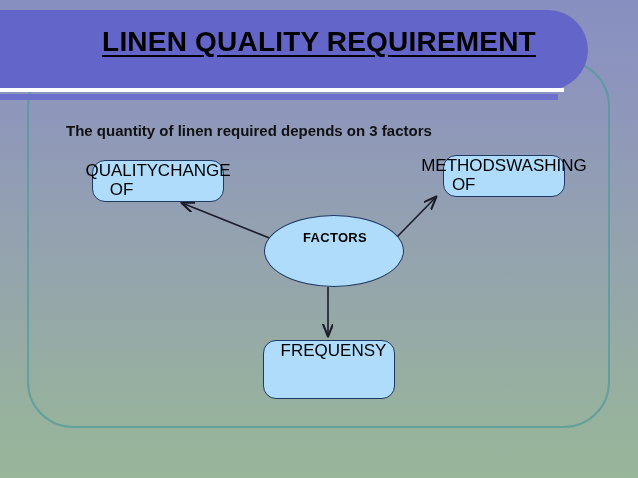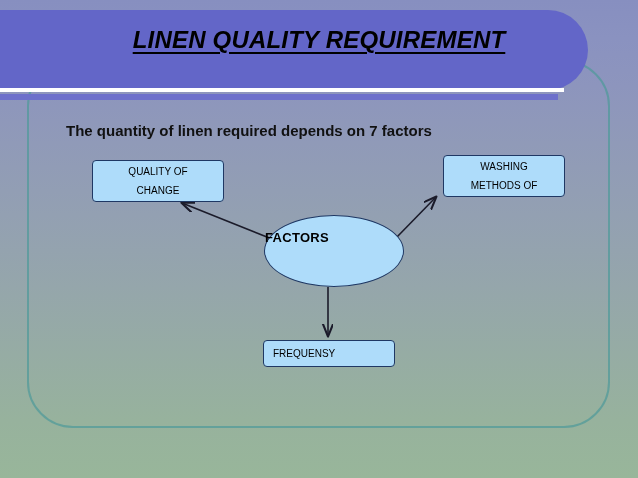--- a/index.html
+++ b/index.html
@@ -70,27 +70,26 @@
     width: 566px;
     height: 6px;
     background: #6d70cb;
   }
   #title {
     position: absolute;
     left: 0px;
     top: 26px;
     width: 638px;
     text-align: center;
-    font-size: 24px;
+    font-size: 28px;
     font-weight: bold;
     color: #000000;
     letter-spacing: 0.2px;
     text-decoration: underline;
     text-underline-offset: 4px;
-    font-style: italic;
   }
 
   
   #subtitle {
     position: absolute;
     left: 66px;
     top: 122px;
     font-size: 15px;
     font-weight: bold;
     color: #111111;
@@ -104,27 +103,27 @@
     top: 0;
     width: 638px;
     height: 478px;
   }
 
   
   .node-box {
     position: absolute;
     background: #aedcfa;
     border: 1.6px solid #1f3864;
-    border-radius: 4px;
+    border-radius: 13px;
     box-sizing: border-box;
     color: #000000;
-    font-size: 10px;
+    font-size: 17px;
     line-height: 19px;
     display: flex;
-    flex-direction: column;
+    flex-direction: row;
     justify-content: center;
   }
 
   #box-quality {
     left: 92px;
     top: 160px;
     width: 132px;
     height: 42px;
     text-align: center;
     padding: 0 2px;
@@ -134,83 +133,83 @@
     top: 155px;
     width: 122px;
     height: 42px;
     text-align: center;
     padding: 0 2px;
   }
   #box-frequency {
     left: 263px;
     top: 340px;
     width: 132px;
-    height: 27px;
+    height: 59px;
     text-align: left;
     padding-left: 9px;
   }
 
   #ellipse-factors {
     position: absolute;
     left: 264px;
     top: 215px;
     width: 140px;
     height: 72px;
     background: #aedcfa;
     border: 1.6px solid #1f3864;
     border-radius: 50%;
     box-sizing: border-box;
   }
   #ellipse-label {
     position: absolute;
     left: 0;
     top: 14px;
     width: 140px;
-    text-align: left;
+    text-align: center;
     font-size: 13px;
     font-weight: bold;
     color: #000000;
     letter-spacing: 0.3px;
   }
 </style>
 </head>
 <body>
 
 <div id="slide">
 
   <div id="frame"></div>
 
   <div id="banner">
     <div id="banner-white-line"></div>
     <div id="banner-under-strip"></div>
   </div>
 
   <div id="title">LINEN QUALITY REQUIREMENT</div>
 
-  <div id="subtitle">The quantity of linen required depends on 7 factors</div>
+  <div id="subtitle">The quantity of linen required depends on 3 factors</div>
 
   <svg id="connectors" viewBox="0 0 638 478" xmlns="http://www.w3.org/2000/svg">
     <defs>
       <marker id="arrowhead" markerWidth="9" markerHeight="9" refX="7.6" refY="3.2" orient="auto" markerUnits="strokeWidth">
         <path d="M0,0 L8,3.2 L0,6.4" fill="none" stroke="#1b1b2a" stroke-width="1.3" stroke-linecap="round" stroke-linejoin="round"></path>
       </marker>
     </defs>
     <line x1="272" y1="239" x2="182" y2="203" stroke="#1b1b2a" stroke-width="1.6" marker-end="url(#arrowhead)"></line>
     <line x1="396" y1="238" x2="436" y2="197" stroke="#1b1b2a" stroke-width="1.6" marker-end="url(#arrowhead)"></line>
     <line x1="328" y1="287" x2="328" y2="336" stroke="#1b1b2a" stroke-width="1.6" marker-end="url(#arrowhead)"></line>
   </svg>
 
   <div class="node-box" id="box-quality">
     <span>QUALITY OF</span>
     <span>CHANGE</span>
   </div>
 
   <div class="node-box" id="box-methods">
+    <span>METHODS OF</span>
     <span>WASHING</span>
-    <span>METHODS OF</span>
   </div>
 
   <div class="node-box" id="box-frequency">
     <span>FREQUENSY</span>
   </div>
 
   <div id="ellipse-factors">
     <div id="ellipse-label">FACTORS</div>
   </div>
 

